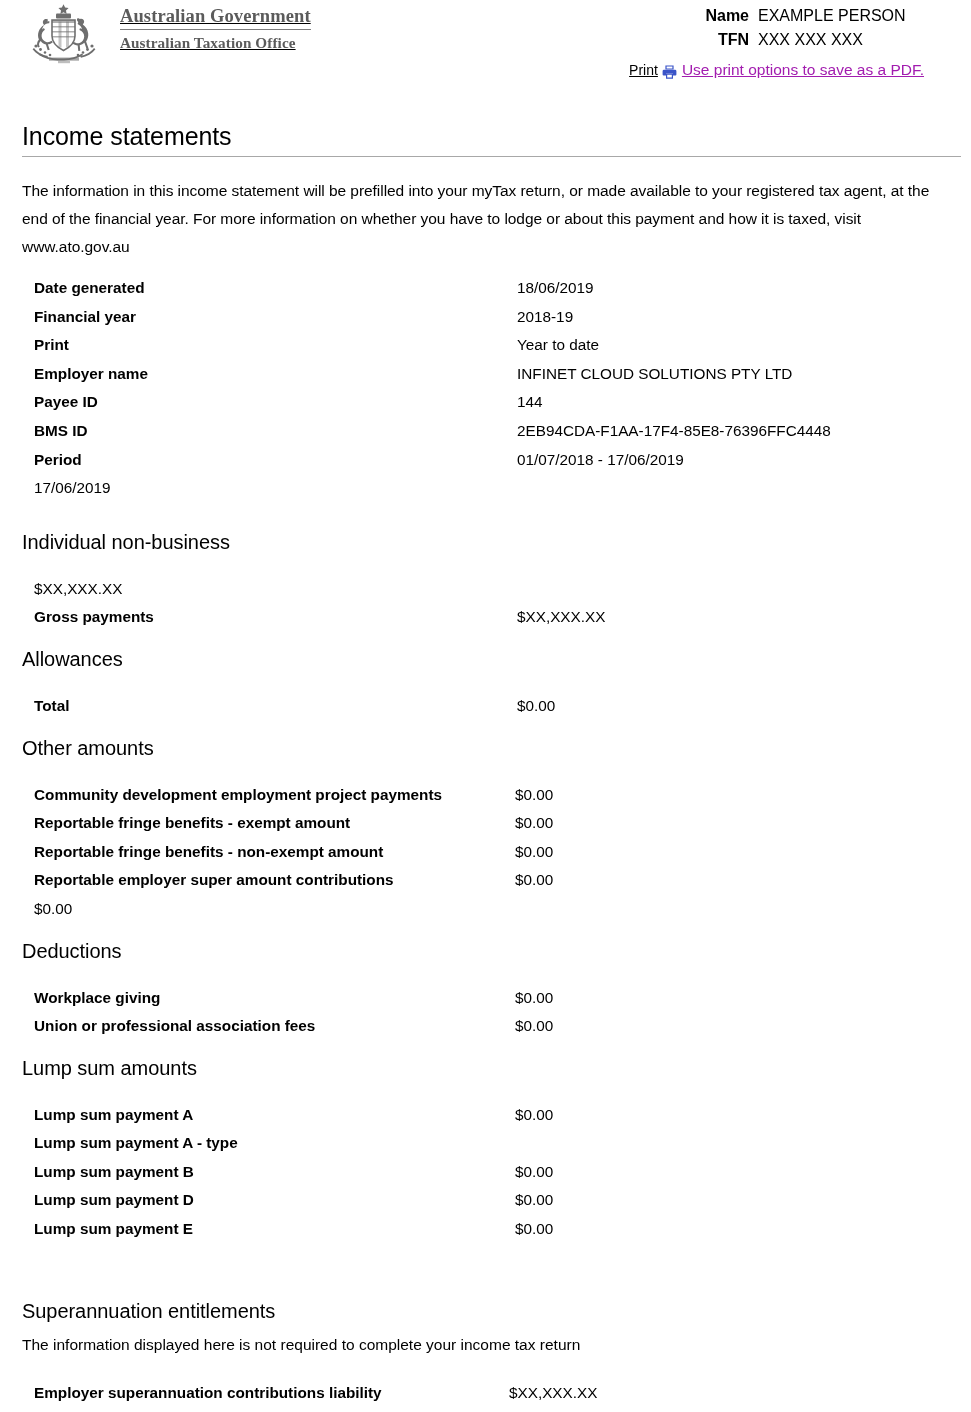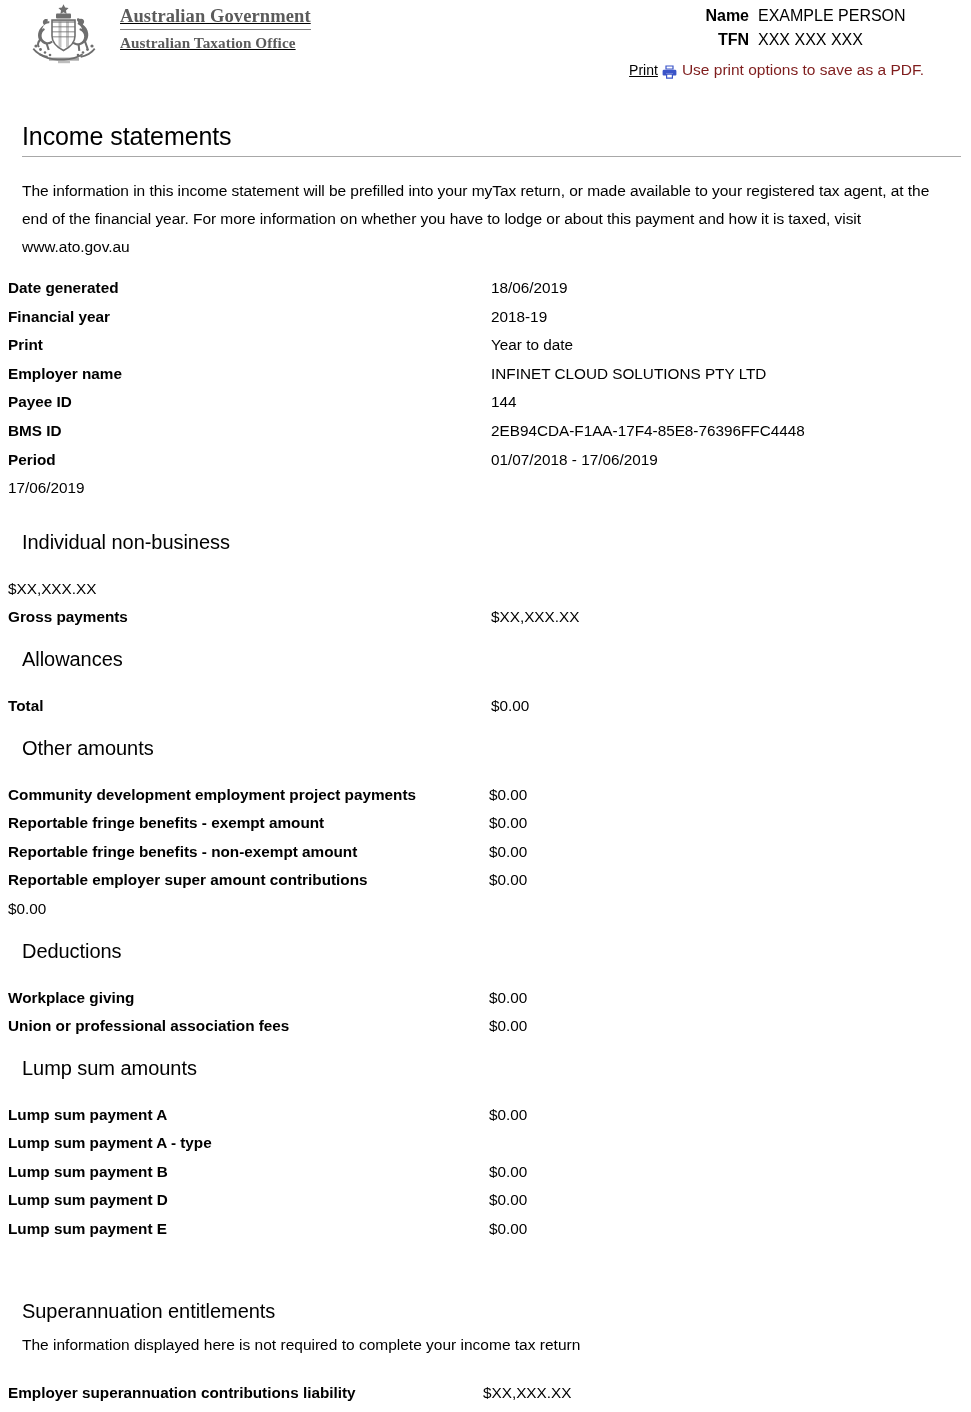--- a/index.html
+++ b/index.html
@@ -89,21 +89,21 @@
     font-size: 14px;
   }
   .printer-icon {
     display: inline-block;
     width: 15px;
     height: 14px;
     margin: 0 5px 0 4px;
     position: relative;
     top: 2px;
   }
-  .print-note { color: #7f1d1d; }
+  .print-note { color: #a21caf; text-decoration: underline; }
 
   
   .page-title {
     margin: 25px 0 0 22px;
     font-size: 25px;
     font-weight: normal;
     line-height: 30px;
     letter-spacing: -.1px;
   }
   .title-rule {
@@ -121,21 +121,21 @@
     line-height: 28px;
     letter-spacing: -.05px;
   }
 
   
   .rows { margin: 13px 0 0 0; }
   .row {
     display: flex;
     align-items: center;
     line-height: 28.6px;
-    padding-left: 8px;
+    padding-left: 34px;
   }
   .row .k {
     font-weight: bold;
     font-size: 15.3px;
     flex: 0 0 auto;
     width: 483px;
   }
   .row .v {
     font-weight: normal;
     font-size: 15.3px;

